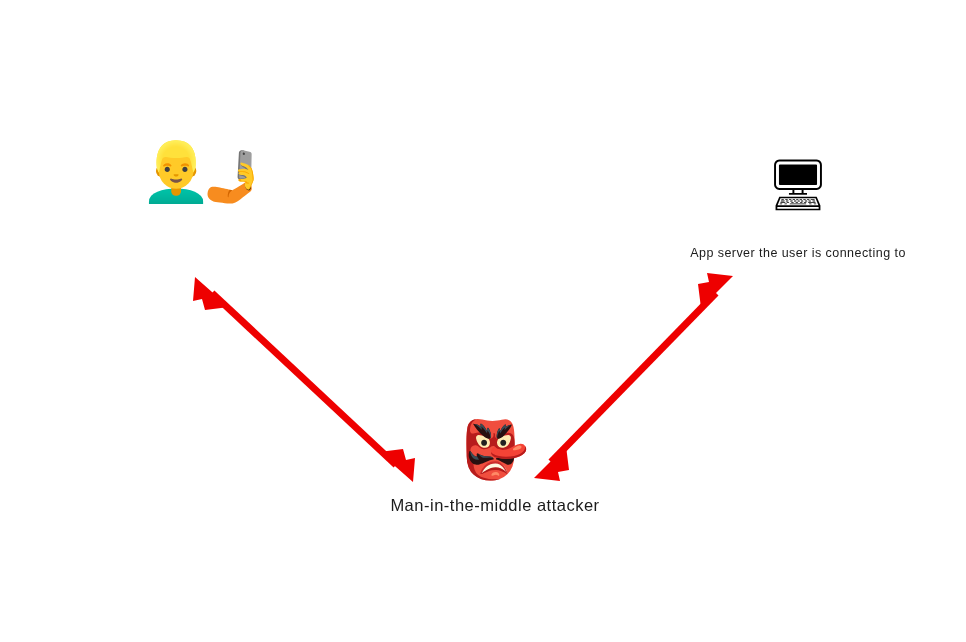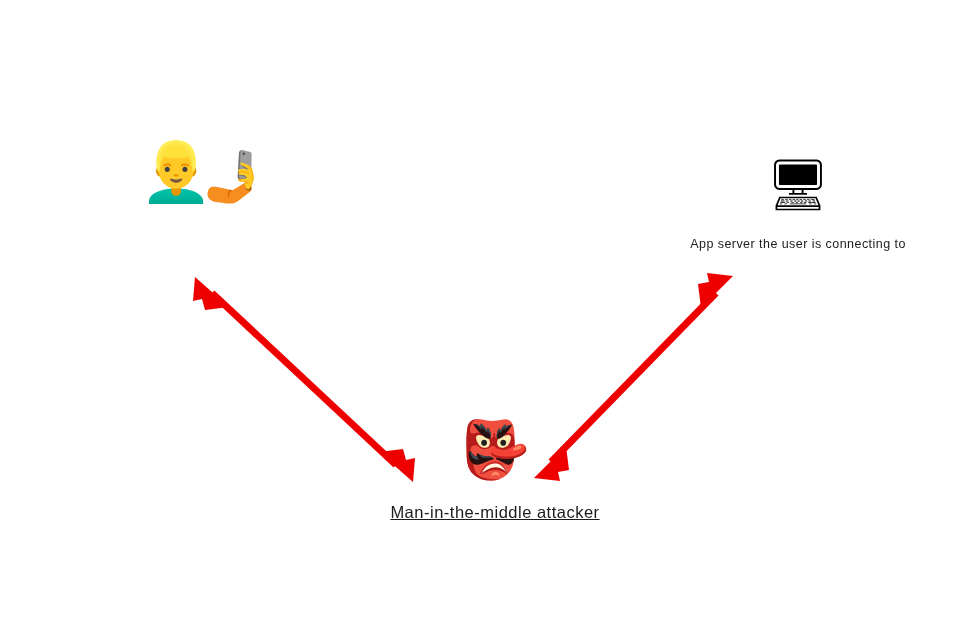--- a/index.html
+++ b/index.html
@@ -77,38 +77,37 @@
     top: 160px;
     width: 228px;
   }
   #node-server .node-icon {
     font-size: 50px;
     height: 56px;
   }
   #node-server .node-label {
     font-size: 12.5px;
     letter-spacing: 0.45px;
-    margin-top: 21px;
+    margin-top: 30px;
   }
 
   
   #node-attacker {
     left: 378px;
     top: 422px;
     width: 234px;
   }
   #node-attacker .node-icon {
     font-size: 56px;
     height: 64px;
   }
   #node-attacker .node-label {
     font-size: 16.5px;
     letter-spacing: 0.5px;
-    margin-top: 17px;
-    text-decoration: underline;
+    margin-top: 10px;
   }
 </style>
 </head>
 <body>
 
 <div id="canvas">
 
   <svg id="arrow-layer" viewBox="0 0 966 642" width="966" height="642" xmlns="http://www.w3.org/2000/svg">
 
     <g>

